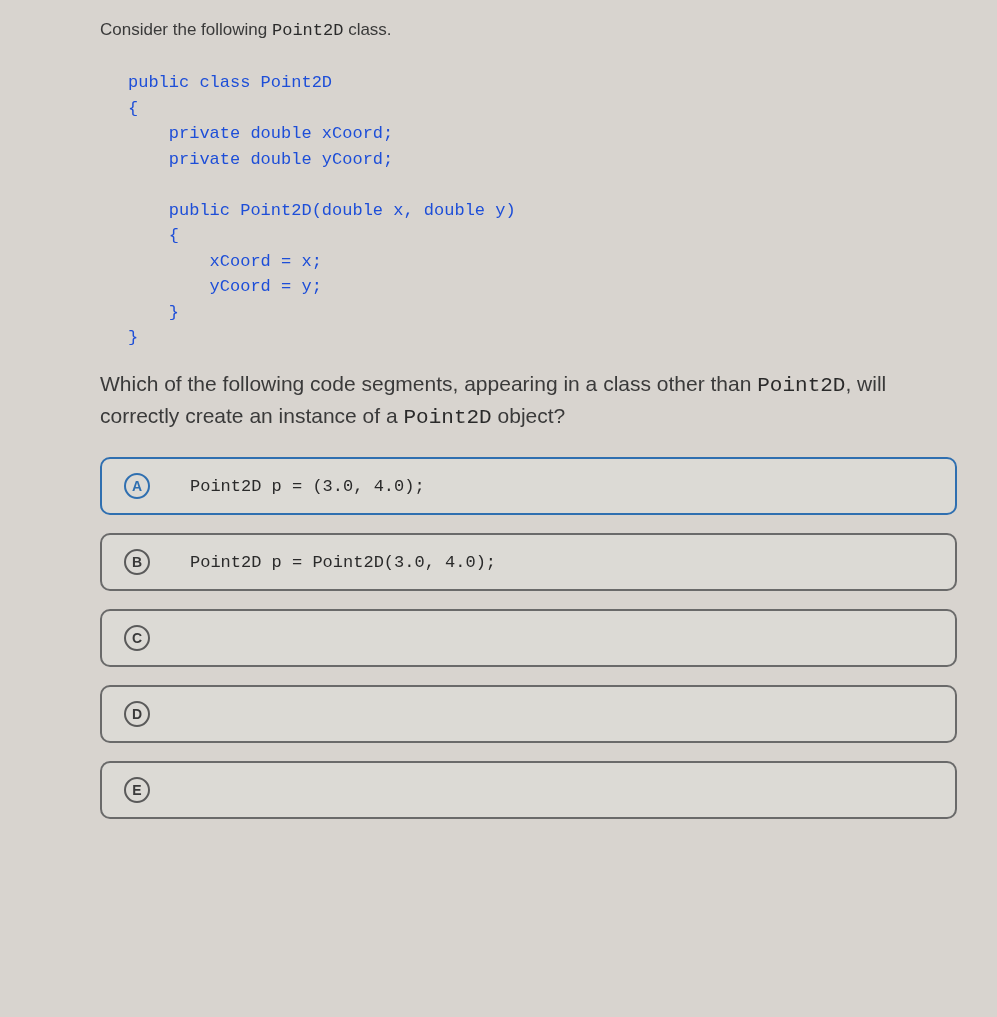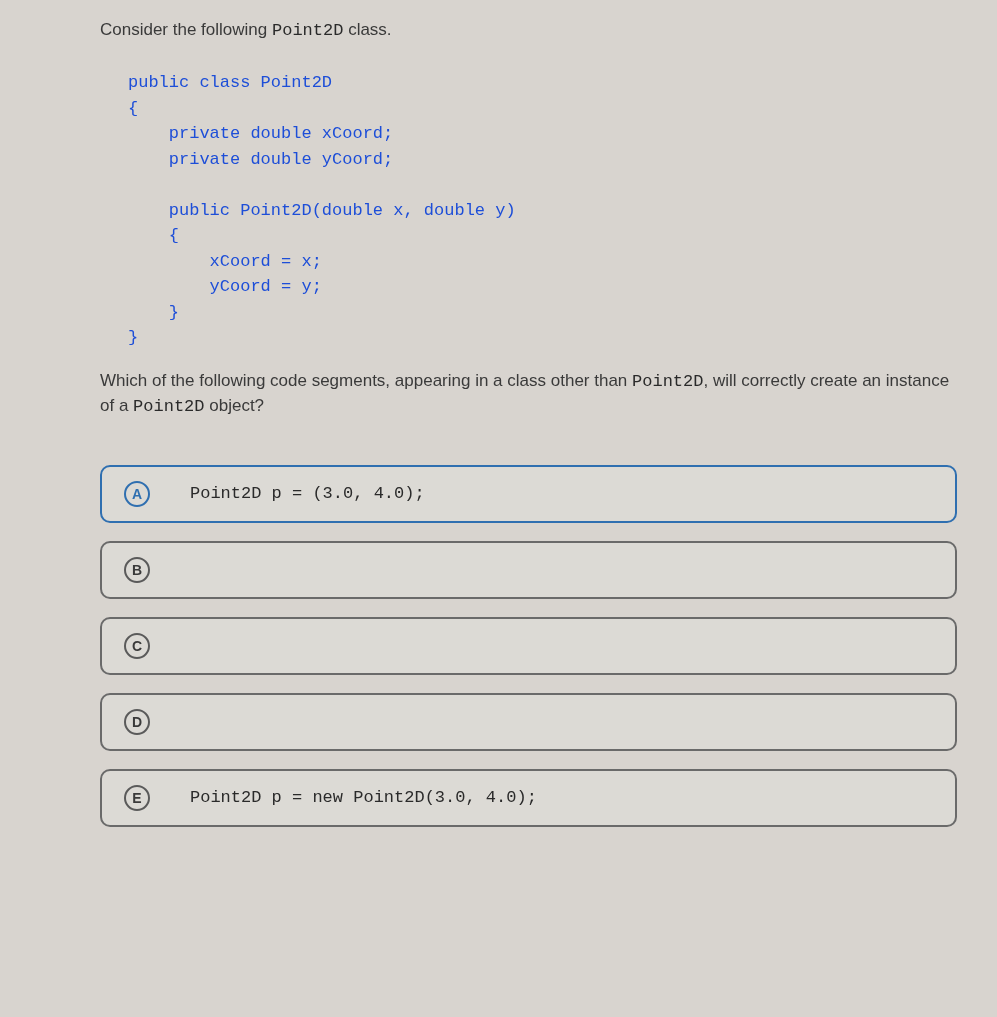--- a/index.html
+++ b/index.html
@@ -26,24 +26,24 @@
     }
     .code-block {
       font-family: 'Courier New', Courier, monospace;
       font-size: 17px;
       color: #1d4ed8;
       line-height: 1.5;
       white-space: pre;
       margin: 8px 0 18px 28px;
     }
     .question-text {
-      font-size: 17px;
+      font-size: 21px;
       color: #3a3a3a;
       line-height: 1.45;
-      margin-bottom: 45px;
+      margin-bottom: 24px;
     }
     .answers {
       display: flex;
       flex-direction: column;
       gap: 18px;
     }
     .answer-option {
       display: flex;
       align-items: center;
       border: 2px solid #6a6a6a;
@@ -102,24 +102,24 @@
   <span>Which of the following code segments, appearing in a class other than </span><span class="inline-code">Point2D</span><span>, will correctly create an instance of a </span><span class="inline-code">Point2D</span><span> object?</span>
 </div>
 
 <div class="answers">
     <div class="answer-option selected">
       <div class="letter-badge">A</div>
       <div class="answer-code">Point2D p = (3.0, 4.0);</div>
     </div>
     <div class="answer-option">
       <div class="letter-badge">B</div>
+      <div class="answer-code">Point2D p = Point2D(3.0, 4.0);</div>
     </div>
     <div class="answer-option">
       <div class="letter-badge">C</div>
     </div>
     <div class="answer-option">
       <div class="letter-badge">D</div>
     </div>
     <div class="answer-option">
       <div class="letter-badge">E</div>
-      <div class="answer-code">Point2D p = new Point2D(3.0, 4.0);</div>
     </div>
   </div>
 
 </body></html>

